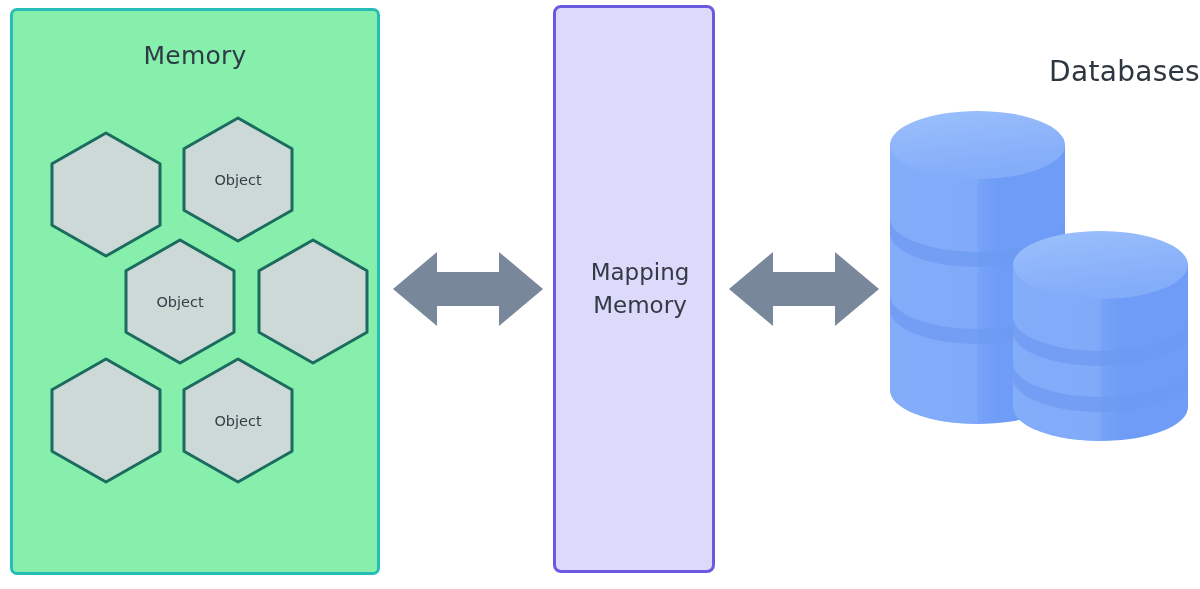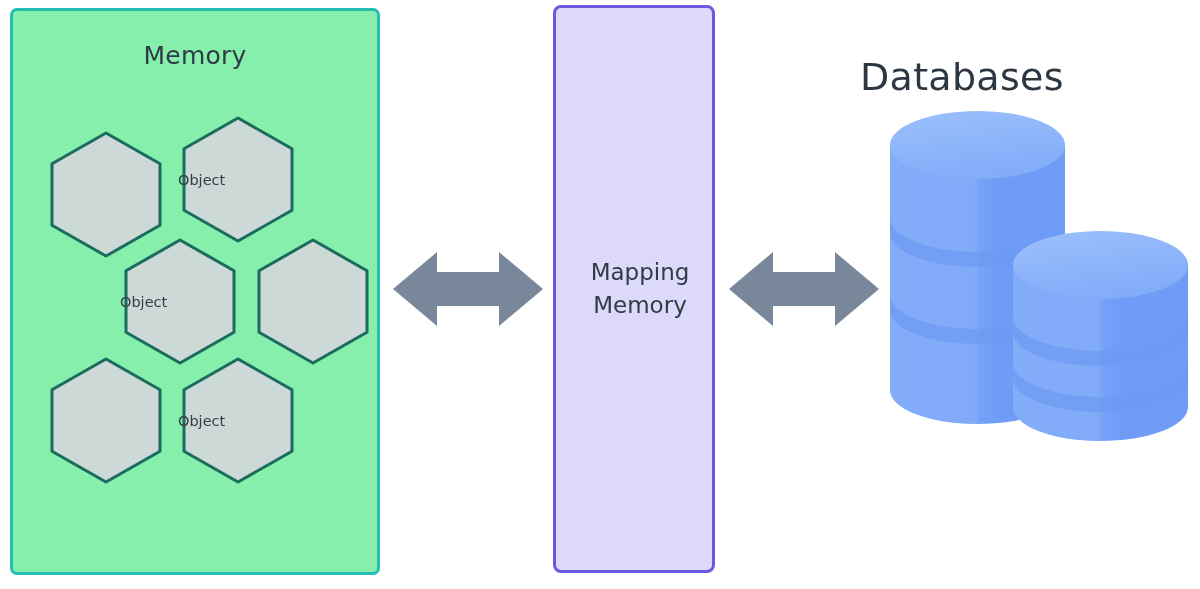--- a/index.html
+++ b/index.html
@@ -41,21 +41,21 @@
     letter-spacing: 0.2px;
   }
 
   
   .hex {
     position: absolute;
     width: 120px;
     height: 131px;
     display: flex;
     align-items: center;
-    justify-content: flex-start;
+    justify-content: center;
   }
   .hex svg {
     position: absolute;
     left: 0;
     top: 0;
     width: 120px;
     height: 131px;
   }
   .hex-label {
     position: relative;
@@ -100,22 +100,22 @@
     left: 860px;
     top: 55px;
     width: 340px;
     height: 400px;
   }
   .db-title {
     position: absolute;
     left: 0;
     top: 0;
     width: 100%;
-    text-align: left;
-    font-size: 38px;
+    text-align: right;
+    font-size: 28px;
     color: #2d3742;
     letter-spacing: 0.3px;
   }
   .db-svg {
     position: absolute;
     left: 0;
     top: 0;
     width: 340px;
     height: 400px;
   }

